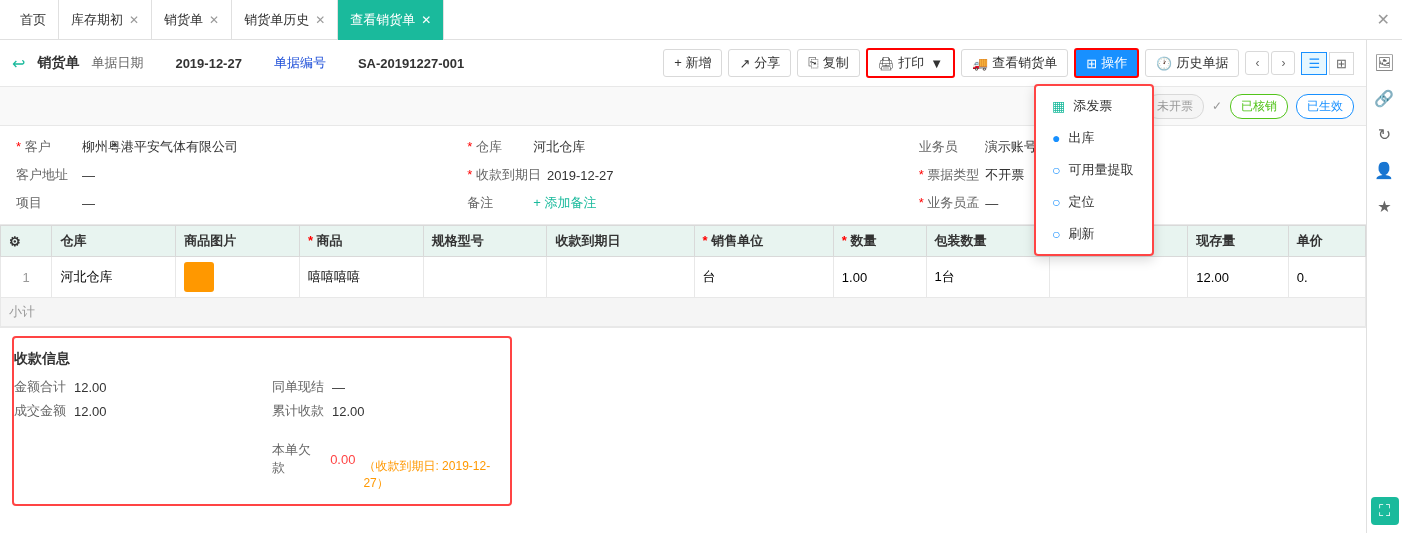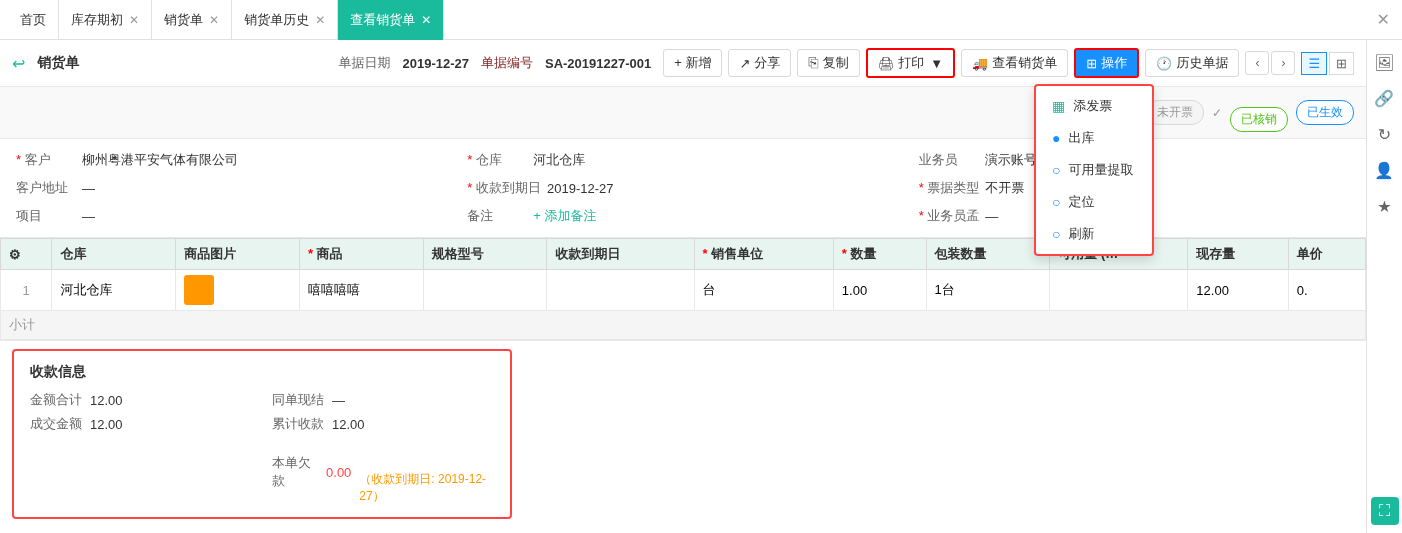--- a/index.html
+++ b/index.html
@@ -74,25 +74,24 @@
       font-size: 16px;
     }
     .doc-title-text {
       font-size: 14px;
       font-weight: bold;
       color: #333;
     }
     .doc-meta {
       display: flex;
       align-items: center;
-      gap: 12px;
+      gap: 32px;
       font-size: 13px;
       color: #333;
       flex: 1;
-      justify-content: flex-end;
     }
     .toolbar-btn {
       display: flex;
       align-items: center;
       gap: 4px;
       padding: 4px 10px;
       border: 1px solid #d9d9d9;
       border-radius: 3px;
       background: #fff;
       cursor: pointer;
@@ -122,21 +121,21 @@
       cursor: pointer;
       font-size: 12px;
       color: #333;
     }
     .status-badge {
       padding: 3px 10px;
       border-radius: 12px;
       font-size: 12px;
     }
     .badge-gray { background: #f5f5f5; color: #999; border: 1px solid #d9d9d9; }
-    .badge-checked { background: #fff; color: #52c41a; border: 1px solid #52c41a; margin-top: 14px; }
+    .badge-checked { background: #fff; color: #52c41a; border: 1px solid #52c41a; }
     .badge-effect { background: #fff; color: #1890ff; border: 1px solid #1890ff; }
 
     
     .form-section {
       padding: 12px 16px;
       display: grid;
       grid-template-columns: 1fr 1fr 1fr;
       gap: 10px 20px;
       border-bottom: 1px solid #e8e8e8;
     }
@@ -192,21 +191,21 @@
     tbody tr:nth-child(even) { background: #fafafa; }
     .subtotal-row td { background: #f5f5f5; color: #999; }
     .row-num { color: #999; text-align: center; }
     .product-img { width: 30px; height: 30px; background: #ff9800; border-radius: 3px; display: flex; align-items: center; justify-content: center; }
 
     
     .payment-section {
       margin: 8px 12px;
       border: 2px solid #ff4444;
       border-radius: 4px;
-      padding: 12px 16px;
+      padding: 12px 0;
       max-width: 500px;
       background: #fff;
     }
     .payment-title {
       font-weight: bold;
       font-size: 14px;
       margin-bottom: 10px;
       color: #333;
     }
     .payment-grid {
@@ -333,21 +332,21 @@
 <div class="main-area">
 
   <div class="doc-area">
 
     <div class="doc-header">
       <span class="doc-title-icon">↩</span>
       <span class="doc-title-text">销货单</span>
       <div class="doc-meta">
         <span style="color:#666;">单据日期</span>
         <span style="font-weight:bold;">2019-12-27</span>
-        <span style="color:#7f1d1d;">单据编号</span>
+        <span style="color:#1d4ed8;">单据编号</span>
         <span style="font-weight:bold;">SA-20191227-001</span>
       </div>
 
       <div style="display:flex; align-items:center; gap:6px; margin-left:auto; position:relative;">
         <button class="toolbar-btn">+ 新增</button>
         <button class="toolbar-btn">
           <span>↗</span>
           <span>分享</span>
         </button>
         <button class="toolbar-btn">

